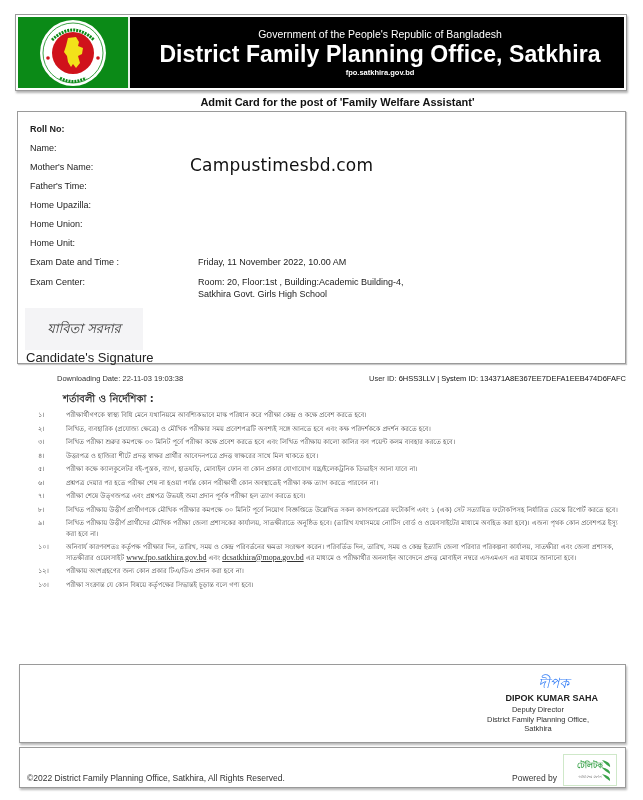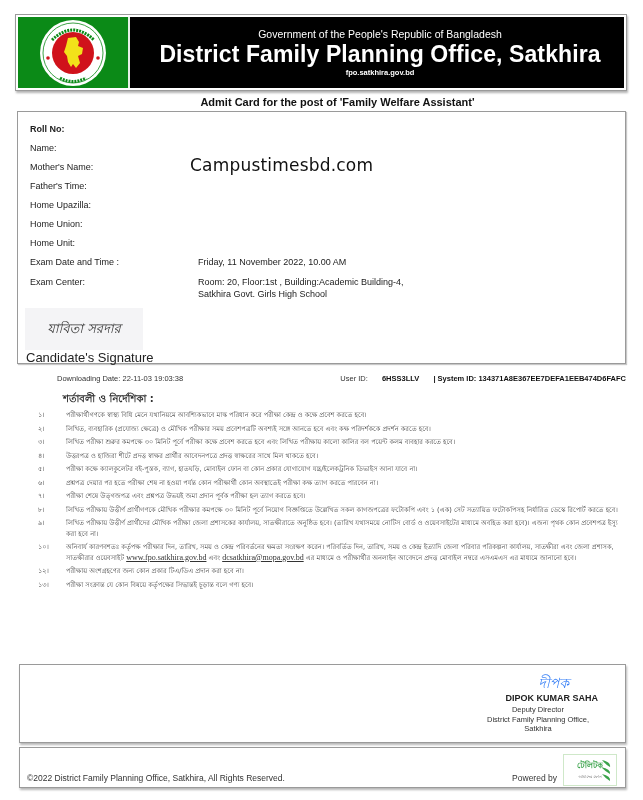--- a/index.html
+++ b/index.html
@@ -49,21 +49,21 @@
     position: absolute; left: 7px; top: 196px; width: 118px; height: 42px;
     background: #f4f4f6; display: flex; align-items: center; justify-content: center;
   }
   .sig-text { font-size: 13px; color: #333; font-style: italic; font-family: "DejaVu Serif", serif; }
   .sig-caption { position: absolute; left: 8px; top: 238px; font-size: 13px; color: #222; }
 
   
   .meta-line { position: absolute; top: 374px; font-size: 7.5px; color: #333; }
   .meta-left { left: 22px; padding-left: 35px; }
   .meta-right { right: 17px; }
-  .meta-right b { font-weight: bold; color: #111; margin-left: 12px; }
+  .meta-right b { font-weight: normal; color: #111; }
 
   
   .instr-title {
     position: absolute; left: 63px; top: 391px; font-size: 10px; font-weight: bold; color: #333;
     font-family: "DejaVu Sans", sans-serif;
   }
   .instr-list { position: absolute; left: 38px; top: 410px; width: 580px; }
   .instr-item { display: flex; font-size: 6.6px; line-height: 10.5px; color: #444; margin-bottom: 3px;
     font-family: "DejaVu Sans", sans-serif; }
   .instr-num { width: 28px; flex: none; }

